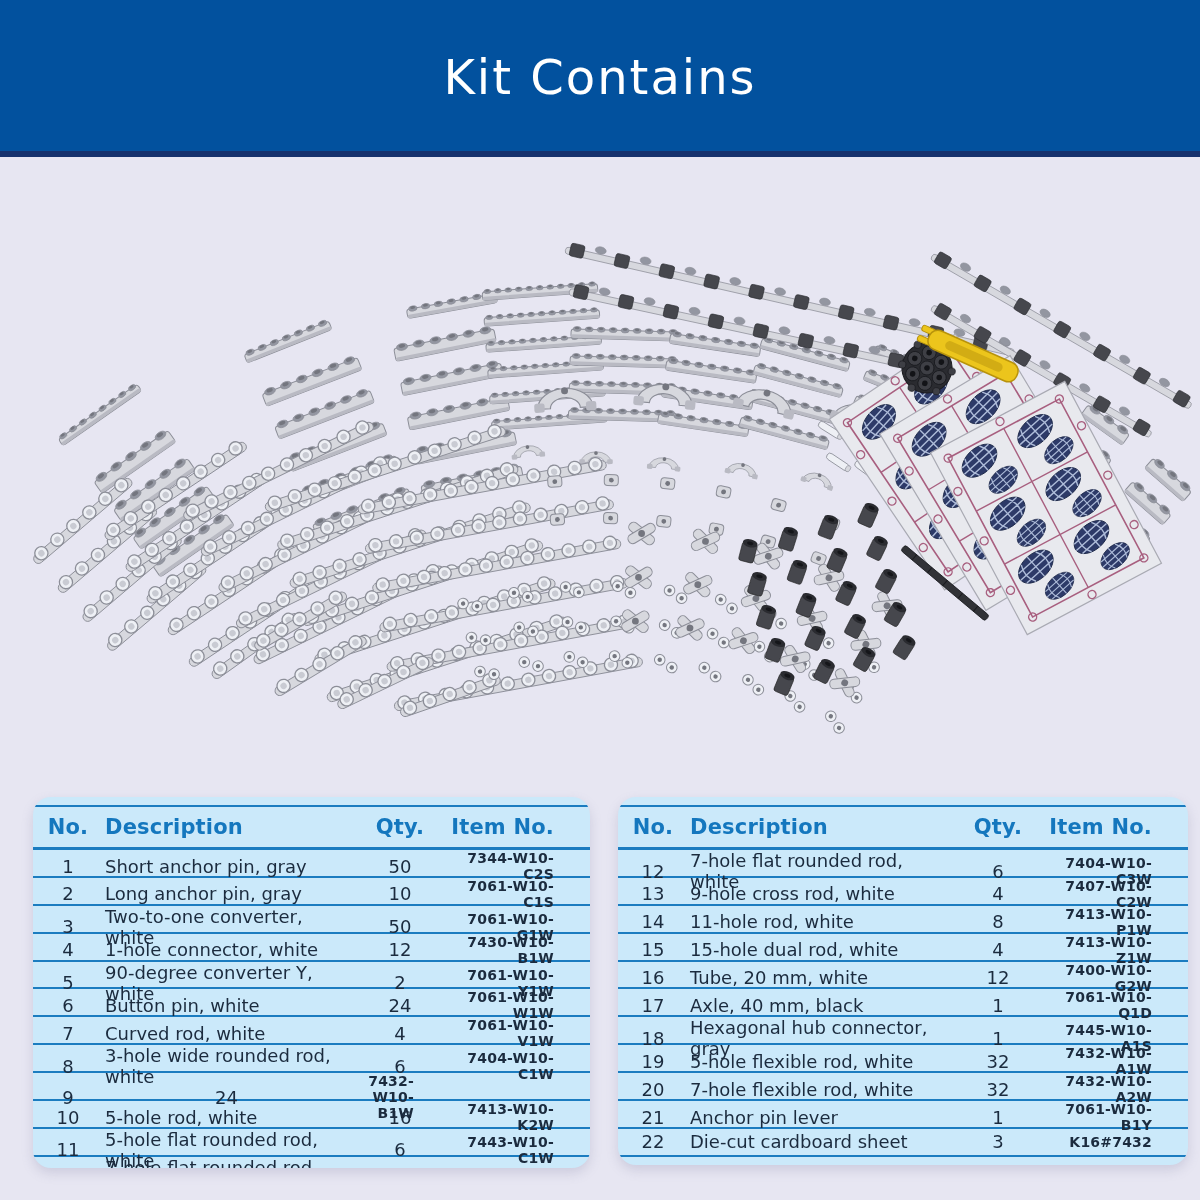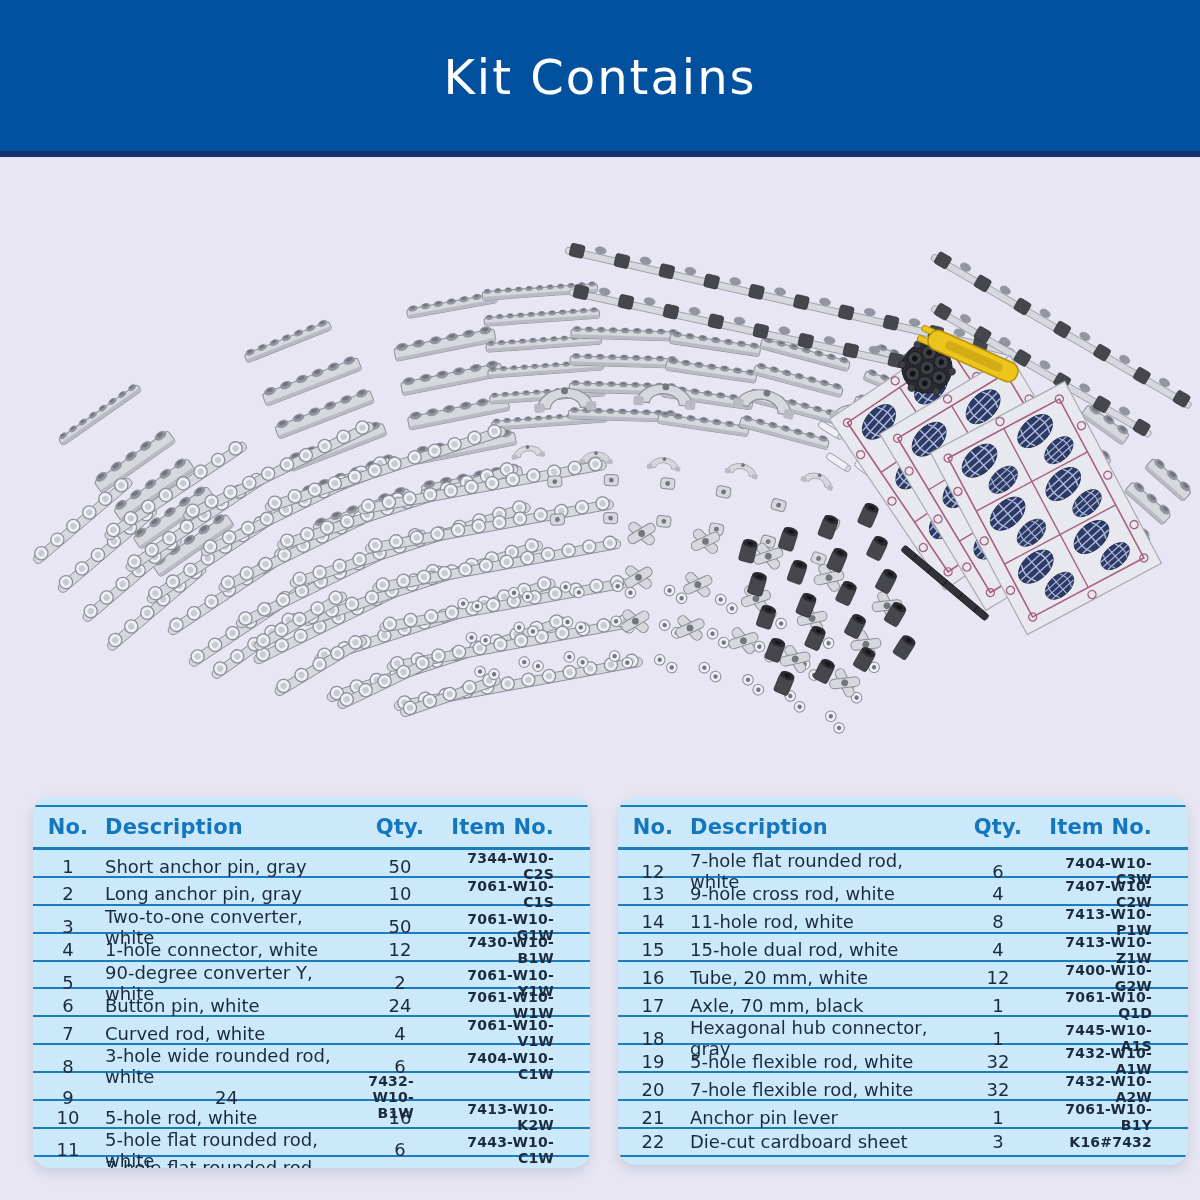--- a/index.html
+++ b/index.html
@@ -2492,21 +2492,21 @@
           <span class="c-item">7413-W10-Z1W</span>
         </div>
         <div class="trow">
           <span class="c-no">16</span>
           <span class="c-desc">Tube, 20 mm, white</span>
           <span class="c-qty">12</span>
           <span class="c-item">7400-W10-G2W</span>
         </div>
         <div class="trow">
           <span class="c-no">17</span>
-          <span class="c-desc">Axle, 70 mm, black</span>
+          <span class="c-desc">Axle, 40 mm, black</span>
           <span class="c-qty">1</span>
           <span class="c-item">7061-W10-Q1D</span>
         </div>
         <div class="trow">
           <span class="c-no">18</span>
           <span class="c-desc">Hexagonal hub connector, gray</span>
           <span class="c-qty">1</span>
           <span class="c-item">7445-W10-A1S</span>
         </div>
         <div class="trow">

